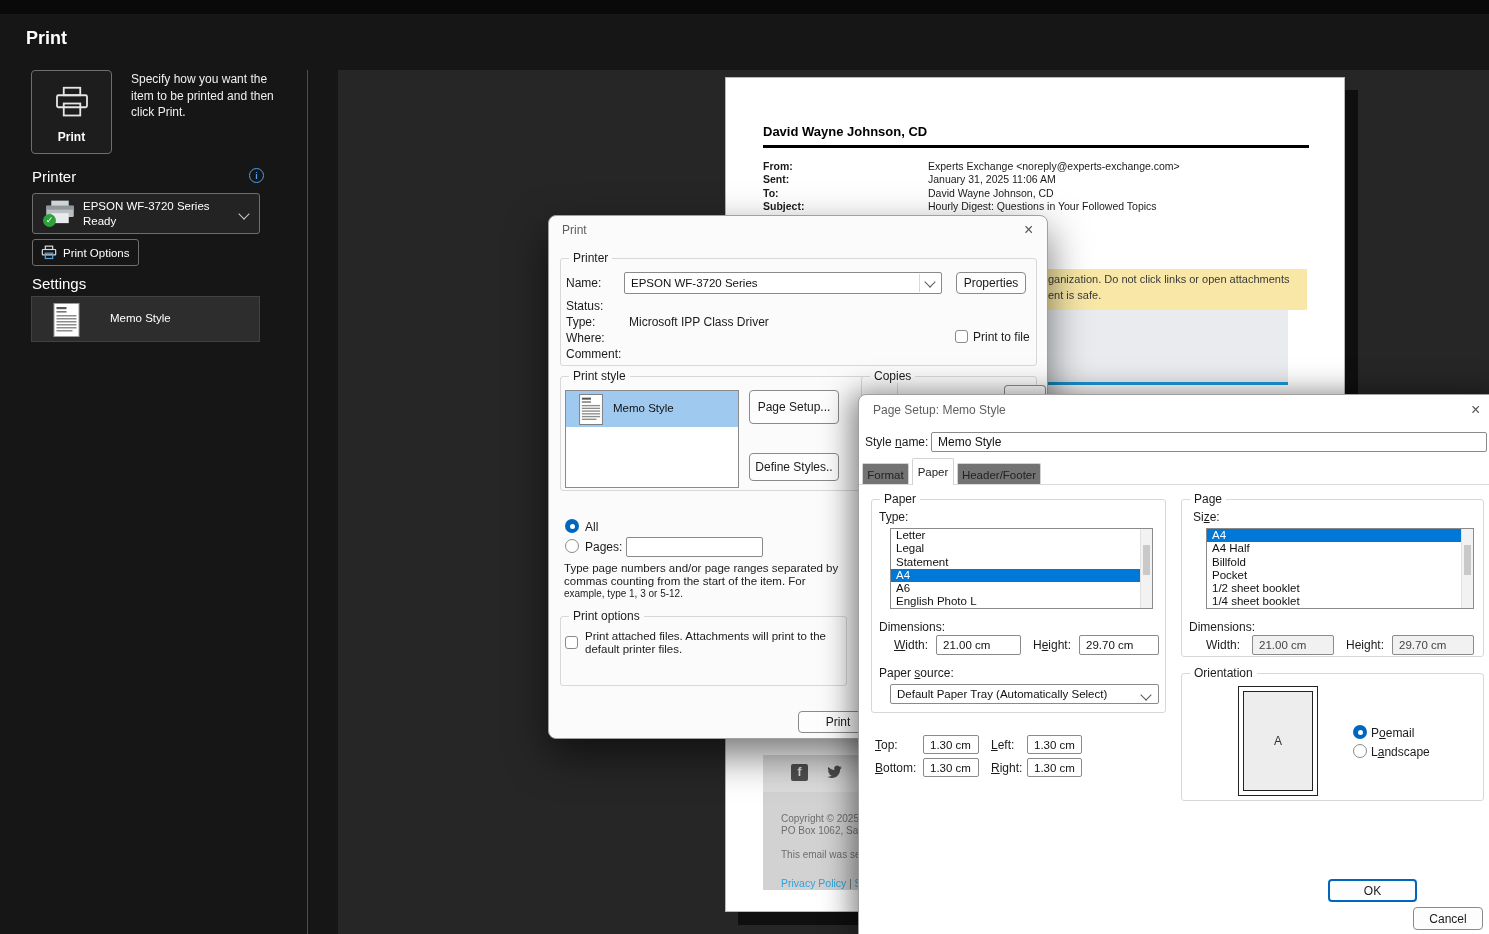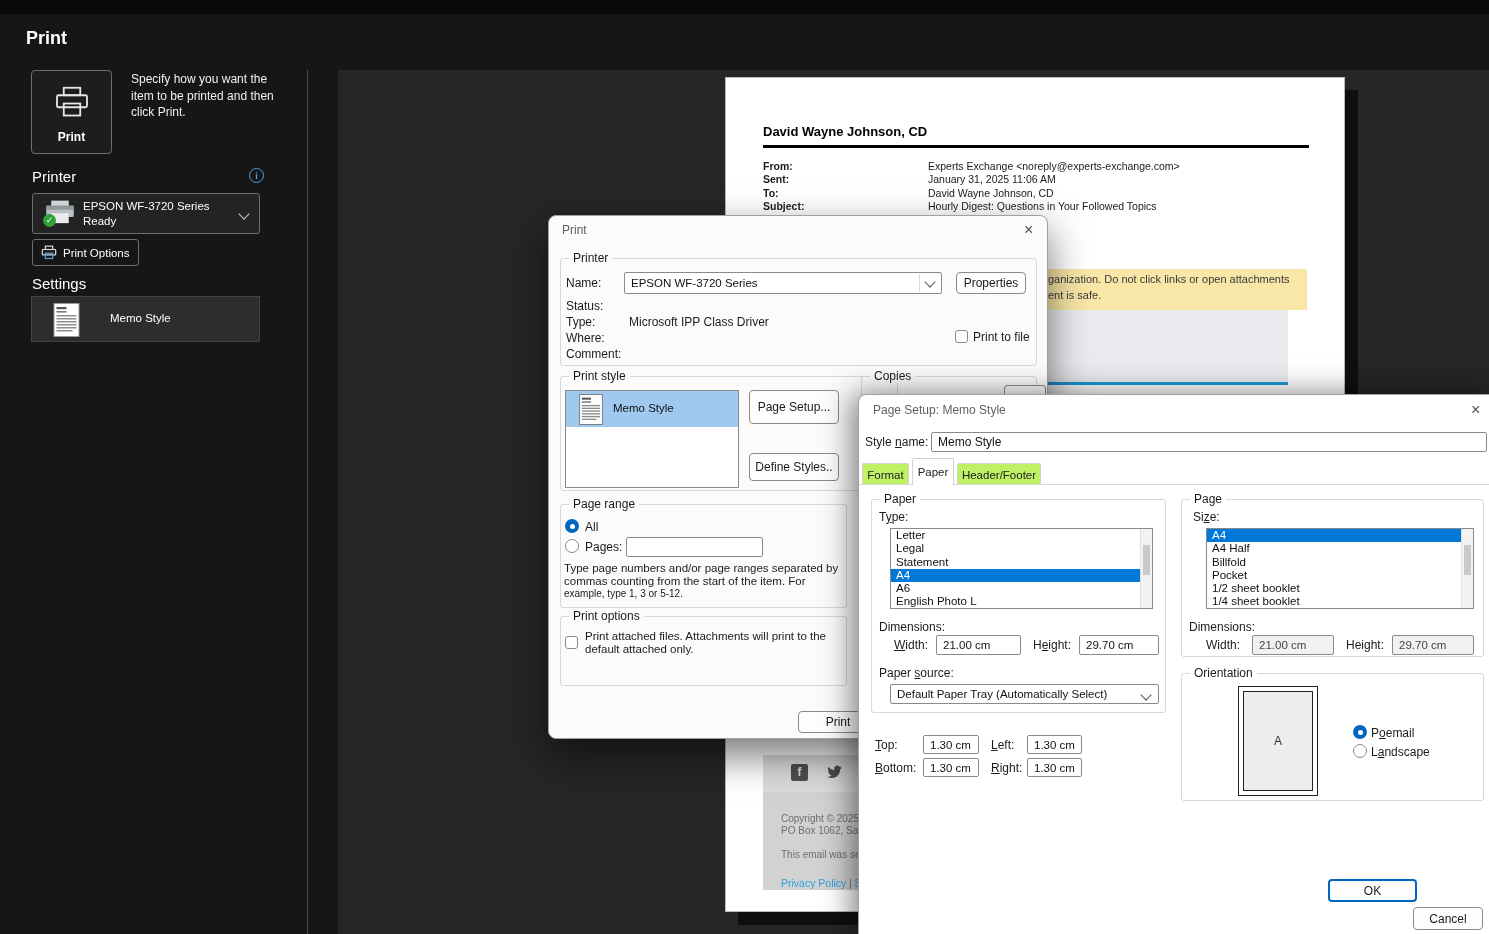--- a/index.html
+++ b/index.html
@@ -72,21 +72,21 @@
   .radio.on::after{content:"";position:absolute;left:4.5px;top:4.5px;width:5px;height:5px;background:#fff;border-radius:50%}
   .radio.off{border:1px solid #8a8a8a;background:#fff}
   .chk{position:absolute;width:13px;height:13px;border:1px solid #8a8a8a;border-radius:3px;background:#fff;box-sizing:border-box}
   .lst{position:absolute;background:#fff;border:1px solid #8a8a8a;box-sizing:border-box;overflow:hidden}
   .lrow{height:13.3px;font-size:11.5px;line-height:13.4px;padding-left:5px;white-space:nowrap;color:#111}
   .lrow.sel{background:#0078d7;color:#fff}
   .lrow.sel-light{background:#9fc9ee;color:#111}
   .sb{position:absolute;right:0;top:0;bottom:0;width:11px;background:#f2f2f2;border-left:1px solid #e0e0e0}
   .sbt{position:absolute;left:2px;width:7px;background:#c9c9c9}
   .u{text-decoration:underline}
-  .tab{position:absolute;border:1px solid #d2d2d2;border-bottom:none;background:#bef264;font-size:11.5px;
+  .tab{position:absolute;border:1px solid #d2d2d2;border-bottom:none;background:#737373;font-size:11.5px;
        display:flex;align-items:center;justify-content:center;box-sizing:border-box;border-radius:2px 2px 0 0;cursor:pointer}
   .tab.active{background:#fff;z-index:2}
   .tabline{position:absolute;height:1px;background:#d9d9d9}
   .combo-btn{position:absolute;right:1px;top:1px;bottom:1px;width:20px;display:flex;align-items:center;
              justify-content:center;border-left:1px solid #d9d9d9}
 </style>
 </head>
 <body>
 
 <div class="abs topbar"></div>
@@ -235,38 +235,35 @@
     </div>
   </div>
   <div class="btn" style="left:200px;top:174px;width:90px;height:34px">Page Setup...</div>
   <div class="btn" style="left:200px;top:237px;width:90px;height:28px">Define Styles..</div>
 
   <div class="grp" style="left:312px;top:160px;width:176px;height:110px">
     <span class="glabel">Copies</span>
   </div>
   <div class="abs" style="left:455px;top:169px;width:40px;height:12px;border:1px solid #8a8a8a;border-bottom:none;border-radius:4px 4px 0 0;background:#fdfdfd"></div>
 
-  <div class="grp" style="left:11px;top:288px;width:287px;height:104px">
-    <span class="glabel">Page range</span>
-  </div>
   <div class="radio on" style="left:16px;top:303px"></div>
   <div class="abs lab" style="left:36px;top:304px">All</div>
   <div class="radio off" style="left:16px;top:323px"></div>
   <div class="abs lab" style="left:36px;top:324px">Pages:</div>
   <div class="fld" style="left:77px;top:321px;width:137px;height:20px"></div>
   <div class="abs lab pre-ws" style="left:15px;top:346px;font-size:11.5px">Type page numbers and/or page ranges separated by</div>
   <div class="abs lab pre-ws" style="left:15px;top:359px;font-size:11.5px">commas counting from the start of the item.  For</div>
   <div class="abs lab pre-ws" style="left:15px;top:372px;font-size:10px">example, type 1, 3 or 5-12.</div>
 
   <div class="grp" style="left:11px;top:400px;width:287px;height:70px">
     <span class="glabel">Print options</span>
   </div>
   <div class="chk" style="left:16px;top:420px"></div>
   <div class="abs lab pre-ws" style="left:36px;top:414px;font-size:11.5px">Print attached files.  Attachments will print to the</div>
-  <div class="abs lab pre-ws" style="left:36px;top:427px;font-size:11.5px">default attached only.</div>
+  <div class="abs lab pre-ws" style="left:36px;top:427px;font-size:11.5px">default printer files.</div>
 
   <div class="btn" style="left:249px;top:495px;width:80px;height:22px">Print</div>
 </div>
 
 <div class="abs win ps" style="left:858px;top:394px;width:640px;height:540px">
   <div class="abs dtitle" style="left:14px;top:8px">Page Setup: Memo Style</div>
   <div class="abs x" style="left:612px;top:7px">×</div>
 
   <div class="abs lab" style="left:6px;top:40px"><span>Style </span><span class="u">n</span><span>ame:</span></div>
   <div class="fld" style="left:72px;top:37px;width:556px;height:20px;font-size:12px">Memo Style</div>

